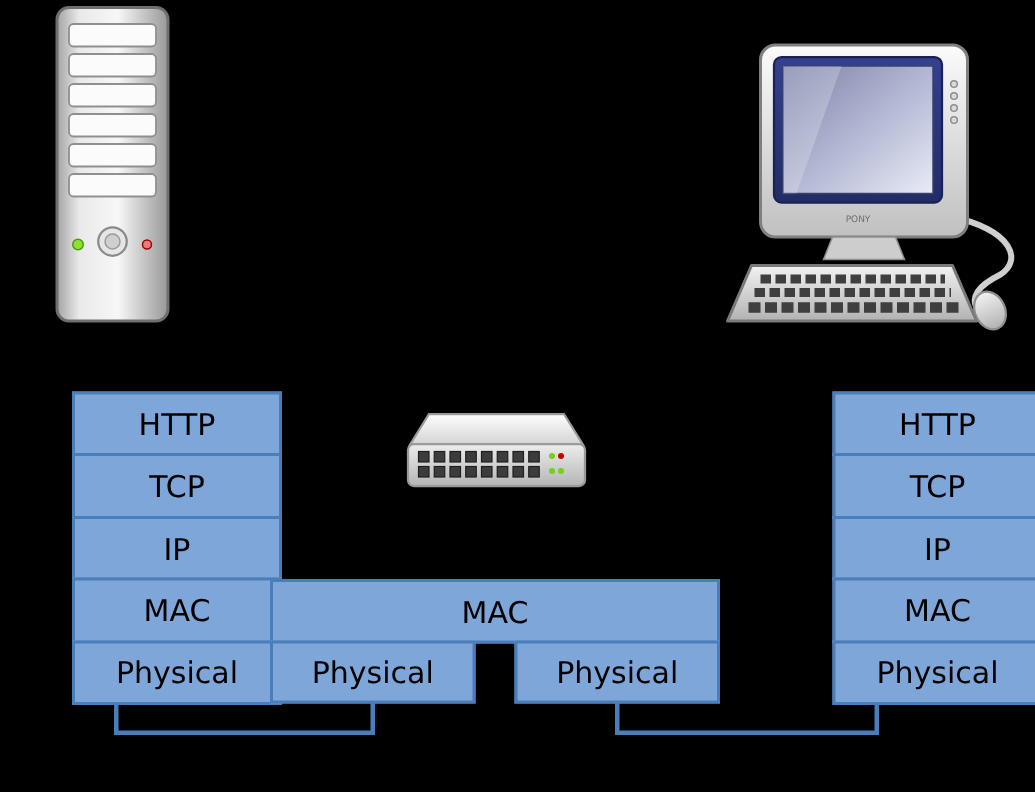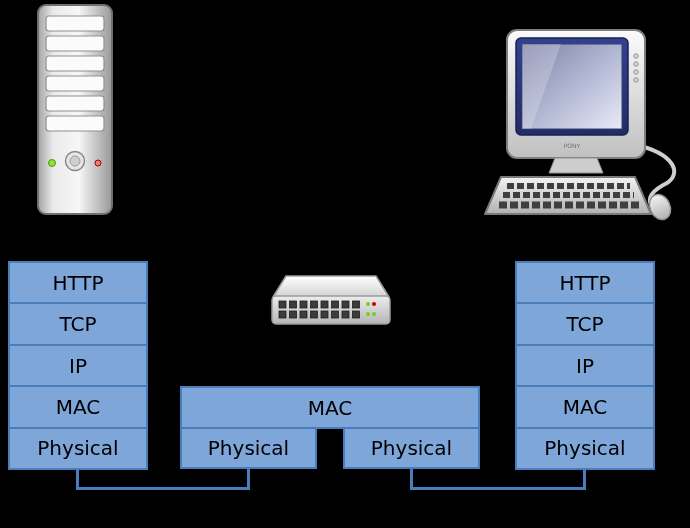--- a/index.html
+++ b/index.html
@@ -23,21 +23,21 @@
     background: var(--box-fill, #7ea6d9);
     border: 2px solid var(--box-border, #4a7ebb);
     color: var(--label-text, #000);
     display: flex; align-items: center; justify-content: center;
     font-size: 20px;
     line-height: 1;
   }
   .stack {
     position: absolute; top: 261px;
     width: 140px; height: 209px;
-    display: flex; flex-direction: column;
+    display: flex; flex-direction: column; margin-left: 40px;
   }
   .stack .box { flex: 1; margin-top: -2px; }
   .stack .box:first-child { margin-top: 0; }
   .left-stack  { left: 8px; }
   .right-stack { left: 515px; }
 
   .mac-wide { position: absolute; left: 180px; top: 386px; width: 300px; height: 43px; }
   .phys-l   { position: absolute; left: 180px; top: 427px; width: 137px; height: 42px; }
   .phys-r   { position: absolute; left: 343px; top: 427px; width: 137px; height: 42px; }
 

